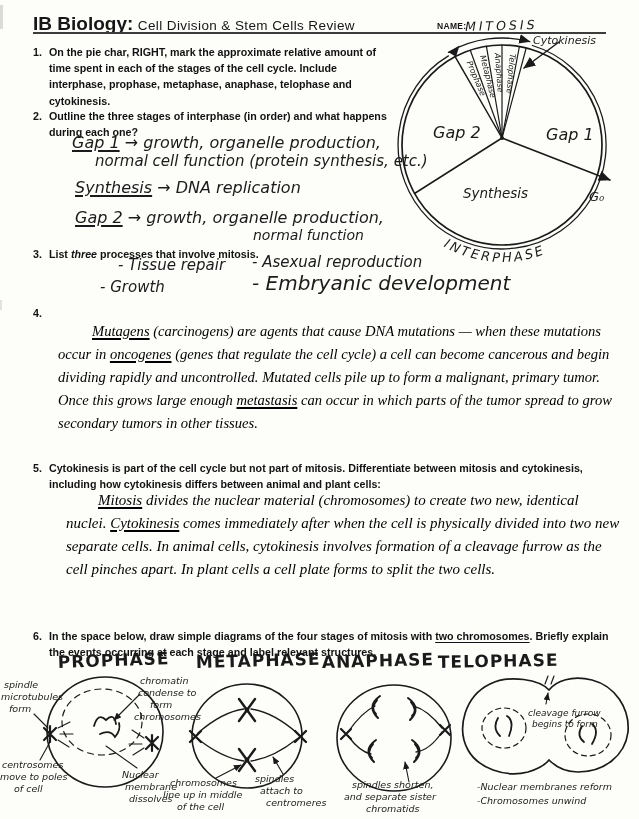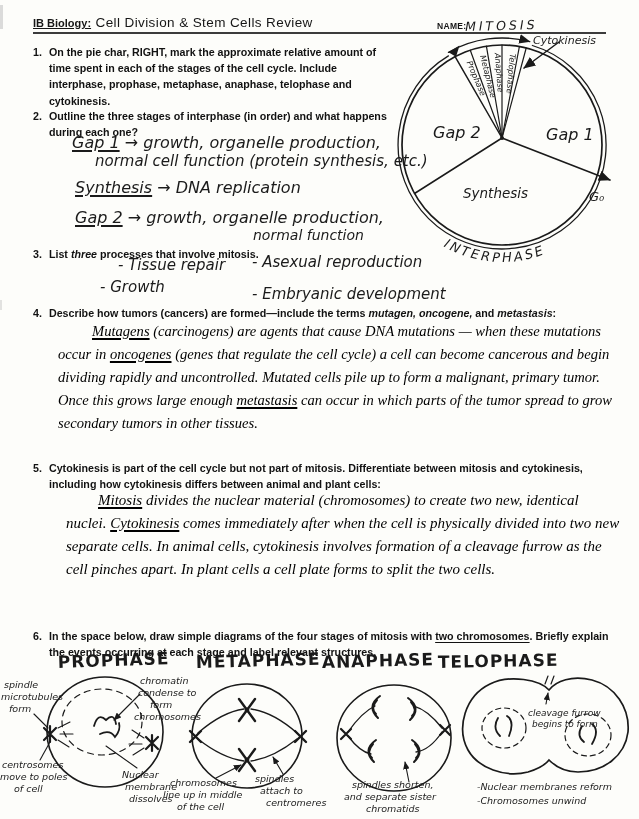--- a/index.html
+++ b/index.html
@@ -1,20 +1,20 @@
 <!DOCTYPE html>
 <html><head>
 <meta charset="utf-8">
 <style>
   html,body{margin:0;padding:0;background:#e8e8e8;}
   .page{position:relative;width:639px;height:819px;background:#fdfdfa;overflow:hidden;
         font-family:"Liberation Sans",sans-serif;color:#161616;}
   .abs{position:absolute;}
   
-  .hdr-course{font-weight:700;font-size:11px;text-decoration:underline;}
+  .hdr-course{font-weight:700;font-size:19px;}
   .hdr-title{font-weight:400;font-size:13.5px;letter-spacing:.4px;text-align:right;}
   .rule{position:absolute;background:#3c3c3c;height:1.6px;}
   .name-label{font-size:8.5px;font-weight:700;letter-spacing:.3px;}
   .q{position:absolute;display:flex;gap:7px;font-size:10.7px;font-weight:700;line-height:16.2px;color:#121212;}
   .qnum{flex:0 0 auto;}
   .b{font-weight:800;}
   .i{font-style:italic;}
   .u{text-decoration:underline;text-underline-offset:2px;}
   
   .hw{position:absolute;font-family:"DejaVu Sans",sans-serif;font-style:italic;color:#1b1b1b;white-space:nowrap;}
@@ -48,21 +48,20 @@
   <div class="q" style="left:33px;top:108px;width:362px">
     <span class="qnum">2.</span>
     <span><span>Outline the three stages of </span><span class="b">interphase</span><span> (in order) and what happens during each one?</span></span>
   </div>
   <div class="q" style="left:33px;top:246px;width:420px">
     <span class="qnum">3.</span>
     <span><span>List </span><span class="i">three</span><span> processes that involve mitosis.</span></span>
   </div>
   <div class="q" style="left:33px;top:305px;width:590px">
     <span class="qnum">4.</span>
-    <span><span>Describe how tumors (cancers) are formed—include the terms </span><span class="i">mutagen, oncogene,</span><span> and </span><span class="i">metastasis</span><span>:</span></span>
   </div>
   <div class="q" style="left:33px;top:460px;width:588px">
     <span class="qnum">5.</span>
     <span><span>Cytokinesis is part of the cell cycle but not part of mitosis. Differentiate between mitosis and cytokinesis, including how cytokinesis differs between animal and plant cells:</span></span>
   </div>
   <div class="q" style="left:33px;top:628px;width:588px">
     <span class="qnum">6.</span>
     <span><span>In the space below, draw simple diagrams of the four stages of mitosis with </span><span class="u">two chromosomes</span><span>. Briefly explain the events occurring at each stage and label relevant structures.</span></span>
   </div>
 
@@ -80,21 +79,21 @@
   <div class="hw" style="left:75px;top:208px;font-size:16px">
     <span class="u">Gap 2</span>
     <span>→</span>
     <span>growth, organelle production,</span>
   </div>
   <div class="hw" style="left:253px;top:227px;font-size:14px">normal function</div>
 
   <div class="hw" style="left:118px;top:256px;font-size:15px">- Tissue repair</div>
   <div class="hw" style="left:100px;top:278px;font-size:15px">- Growth</div>
   <div class="hw" style="left:252px;top:253px;font-size:15px">- Asexual reproduction</div>
-  <div class="hw" style="left:252px;top:285px;font-size:15px">- Embryanic development</div>
+  <div class="hw" style="left:252px;top:271px;font-size:20px">- Embryanic development</div>
 
   <div class="hwp" style="left:58px;top:320px;width:567px;text-indent:34px"><span class="u">Mutagens</span><span> (carcinogens) are agents that cause DNA mutations — when these mutations occur in </span><span class="u">oncogenes</span><span> (genes that regulate the cell cycle) a cell can become cancerous and begin dividing rapidly and uncontrolled. Mutated cells pile up to form a malignant, primary tumor. Once this grows large enough </span><span class="u">metastasis</span><span> can occur in which parts of the tumor spread to grow secondary tumors in other tissues.</span></div>
 
   <div class="hwp" style="left:66px;top:489px;width:556px;text-indent:32px;font-size:15px"><span class="u">Mitosis</span><span> divides the nuclear material (chromosomes) to create two new, identical nuclei. </span><span class="u">Cytokinesis</span><span> comes immediately after when the cell is physically divided into two new separate cells. In animal cells, cytokinesis involves formation of a cleavage furrow as the cell pinches apart. In plant cells a cell plate forms to split the two cells.</span></div>
 
   <svg class="abs" style="left:383px;top:28px" width="256" height="240" viewBox="0 0 256 240">
     <defs>
       <marker id="m1" markerWidth="9" markerHeight="7" refX="7.5" refY="3.5" orient="auto">
         <path d="M0,0 L8,3.5 L0,7 Z" fill="#1a1a1a"></path>
       </marker>

